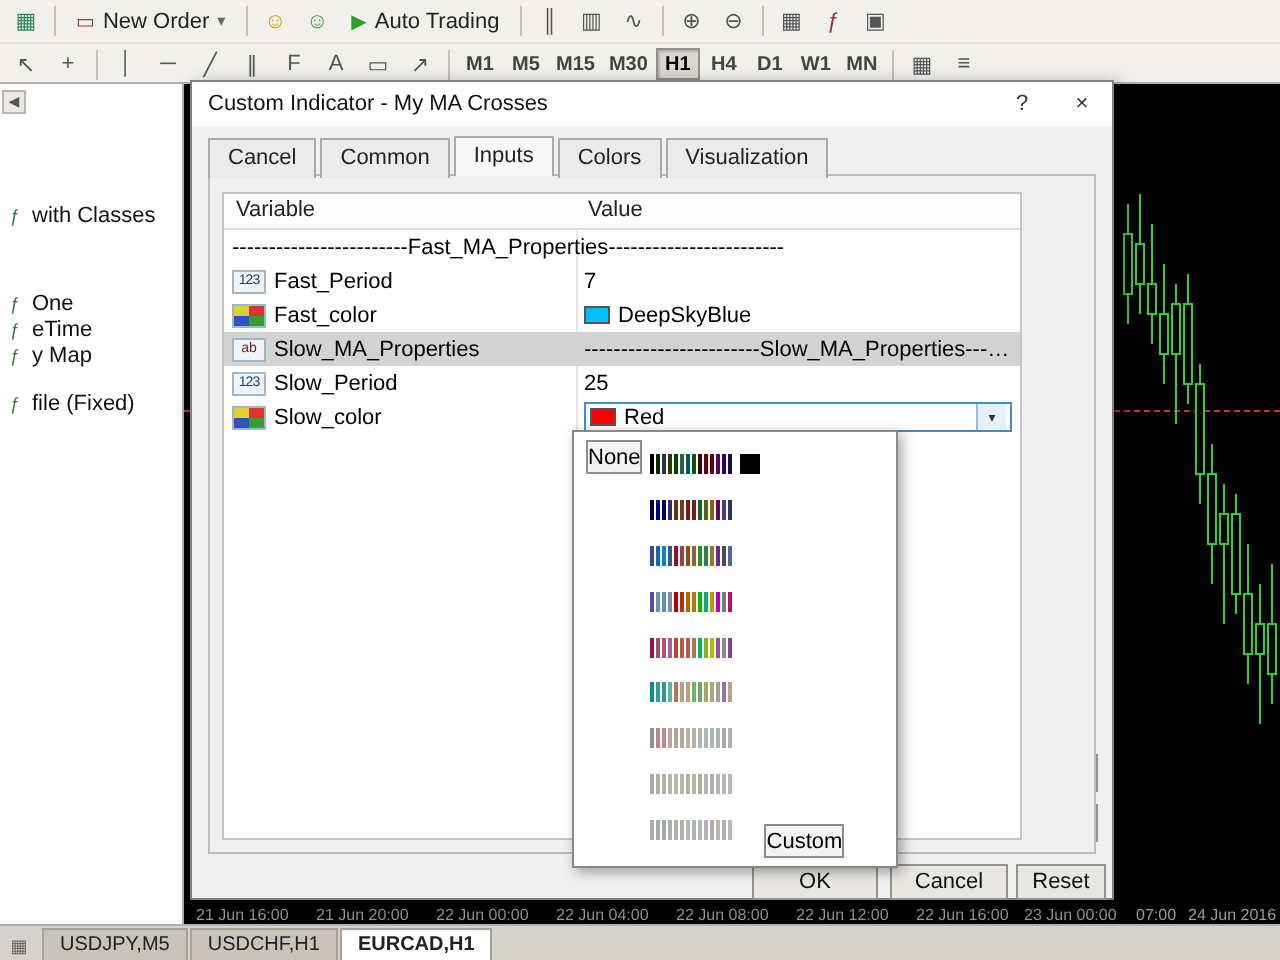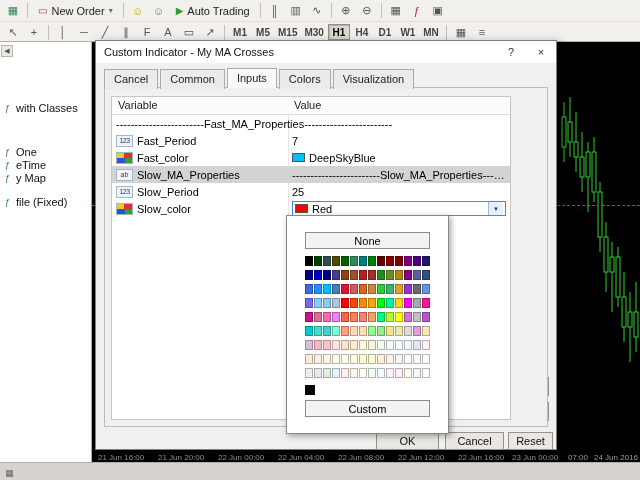--- a/index.html
+++ b/index.html
@@ -51,21 +51,21 @@
   .cell2{flex:1;padding:0 4px;white-space:nowrap;overflow:hidden;text-overflow:ellipsis;display:flex;align-items:center;gap:4px;min-width:0}
   .val{overflow:hidden;text-overflow:ellipsis;white-space:nowrap}
   .picon{width:17px;height:12px;border:1px solid #a3b6c6;background:#eef4f9;font-size:7px;line-height:10px;text-align:center;color:#7a2020;flex:none}
   .pi-123{color:#20407a;letter-spacing:-0.5px}
   .pi-color{background:conic-gradient(#e03030 0 25%,#30a030 0 50%,#3050d0 0 75%,#e0d030 0)}
   .swatch{width:13px;height:9px;border:1px solid #555;flex:none}
   .combo{flex:1;height:15px;border:1px solid #3c8fd4;background:#fff;display:flex;align-items:center;gap:4px;padding:0 2px;min-width:0}
   .combo-arrow{margin-left:auto;width:15px;height:13px;background:#e7f0fa;border-left:1px solid #9cbcda;display:flex;align-items:center;justify-content:center;font-size:7px;color:#333}
 
   
-  .dropdown{position:absolute;left:190px;top:174px;width:163px;height:219px;background:#fff;border:1px solid #8a8a8a;box-shadow:2px 2px 6px rgba(0,0,0,.35);z-index:10;display:flex;flex-direction:column;padding:16px}
+  .dropdown{position:absolute;left:190px;top:174px;width:163px;height:219px;background:#fff;border:1px solid #8a8a8a;box-shadow:2px 2px 6px rgba(0,0,0,.35);z-index:10;display:flex;flex-direction:row;padding:4px}
   .dd-btn{height:17px;border:1px solid #8d8d8d;background:#f3f3f3;display:flex;align-items:center;justify-content:center;font-size:11px;margin:0 2px;flex:none}
   .palette{display:grid;grid-template-columns:repeat(14,1fr);gap:4px 1px;margin:7px 2px 0}
   .pcell{height:10px;border:1px solid rgba(0,0,0,.28)}
   .extra{width:10px;height:10px;border:1px solid rgba(0,0,0,.4);margin:7px 0 0 2px}
   .dd-custom{margin-top:auto}
 
   
   .wbtn{position:absolute;height:19px;background:#e9e7e3;border:1px solid #989288;font-size:11px;display:flex;align-items:center;justify-content:center;color:#111}
   .btn-load{left:385px;top:336px;width:68px}
   .btn-save{left:385px;top:361px;width:68px}
@@ -425,13 +425,18 @@
 
   <div class="wbtn btn-load">Load</div>
   <div class="wbtn btn-save">Save</div>
   <div class="wbtn btn-ok">OK</div>
   <div class="wbtn btn-cancel">Cancel</div>
   <div class="wbtn btn-reset">Reset</div>
 </div>
 
 <div class="bottombar">
   <div class="corner-ico">▦</div>
+  <div style="display:flex;align-items:flex-end;gap:1px">
+      <div class="btab">USDJPY,M5</div>
+      <div class="btab">USDCHF,H1</div>
+      <div class="btab active">EURCAD,H1</div>
+    </div>
 </div>
 
 </body></html>

